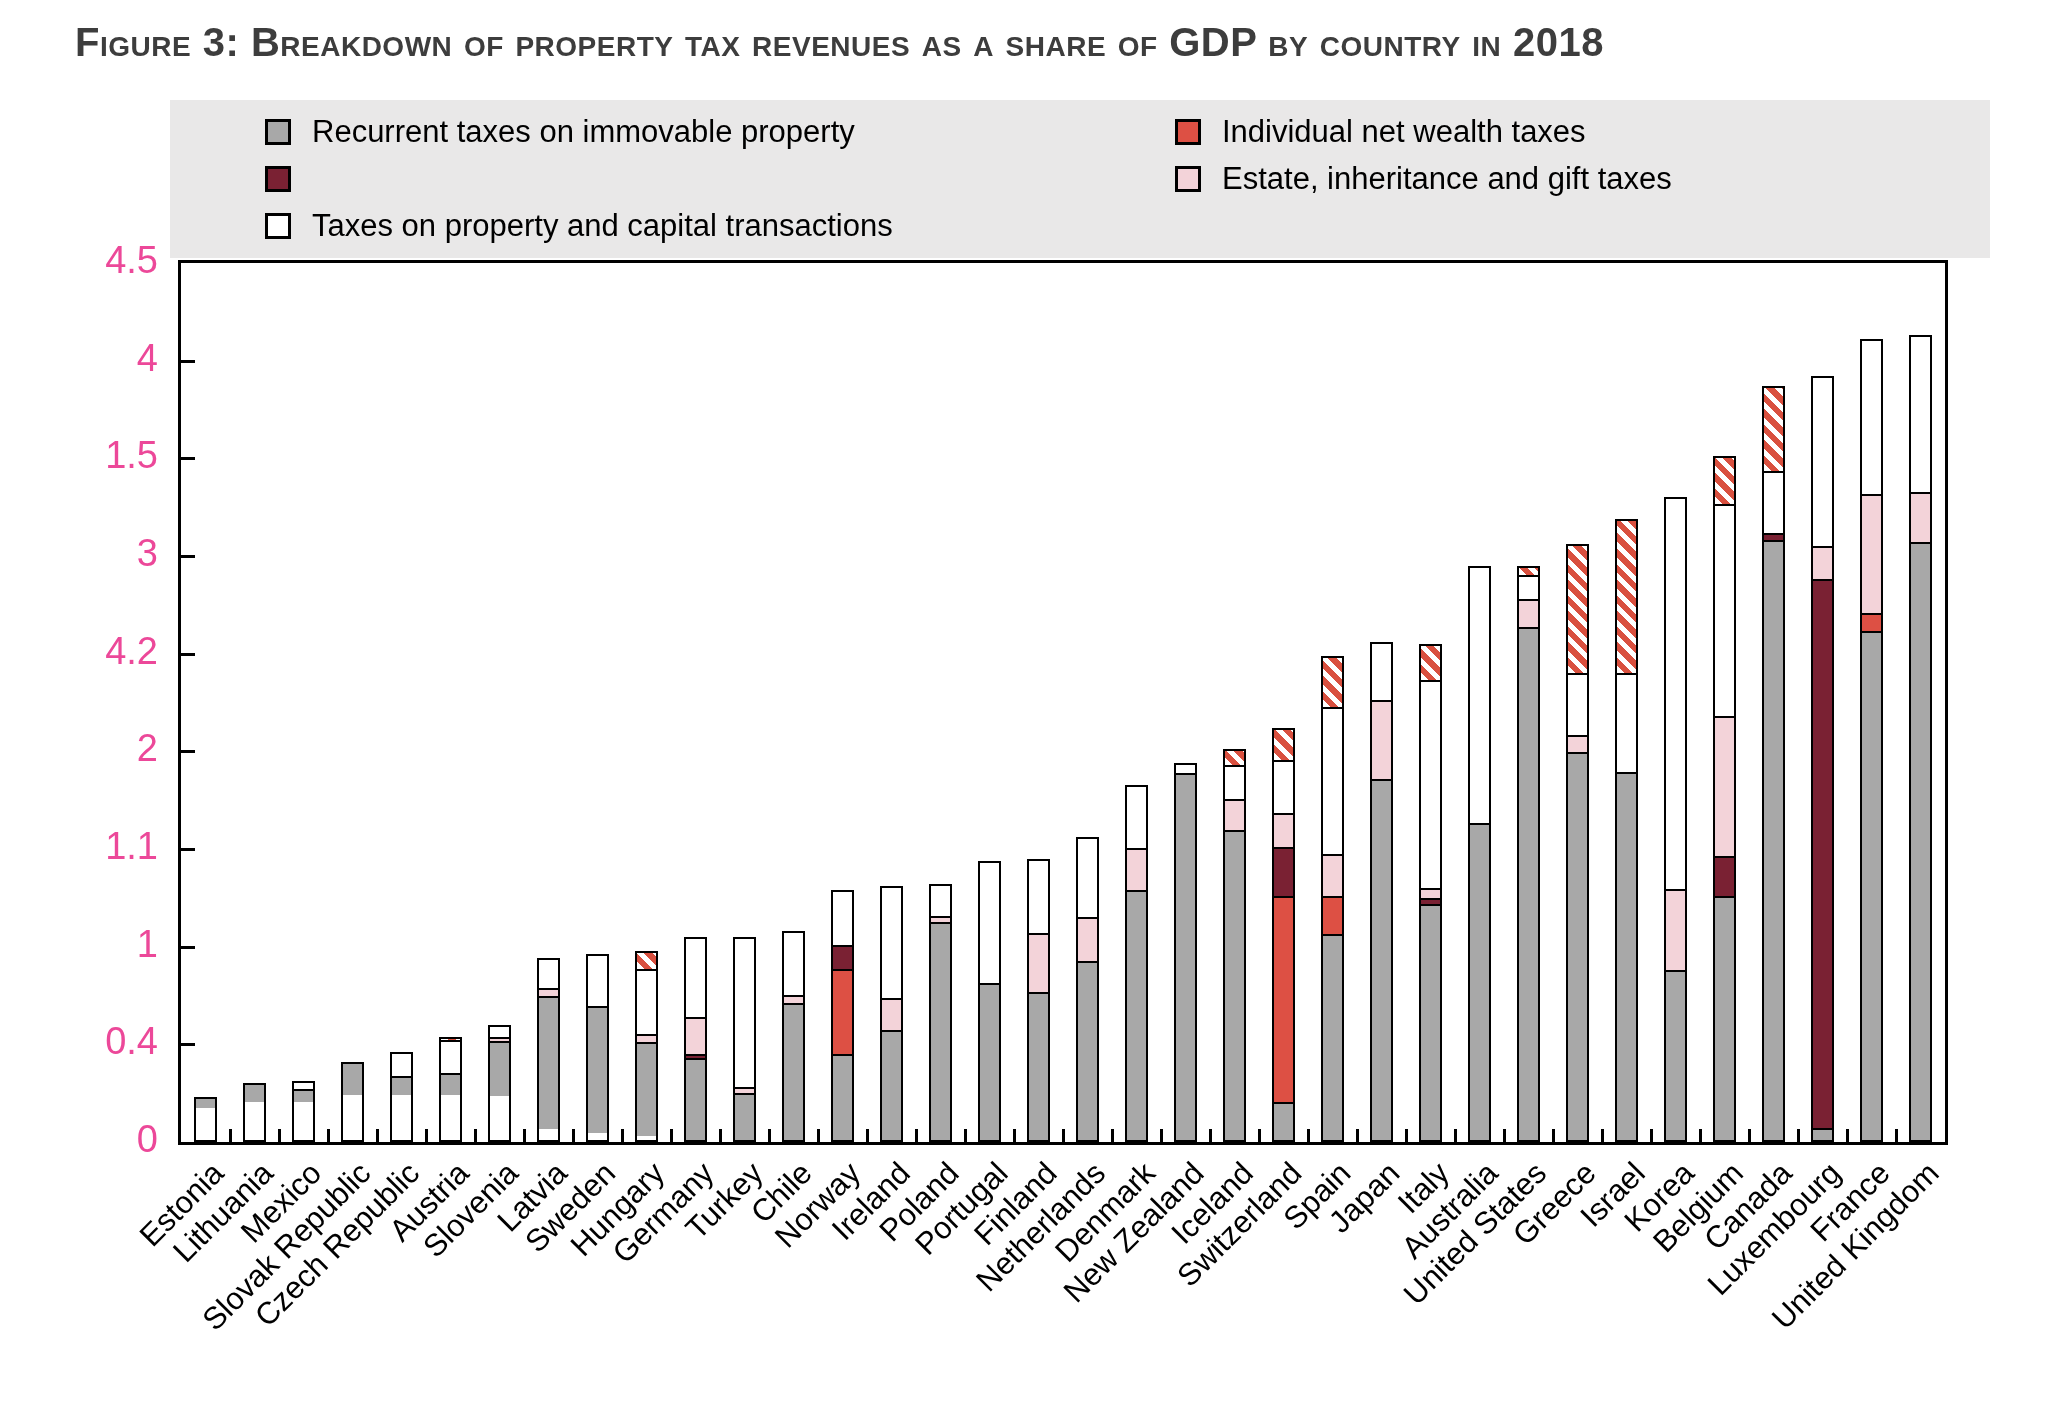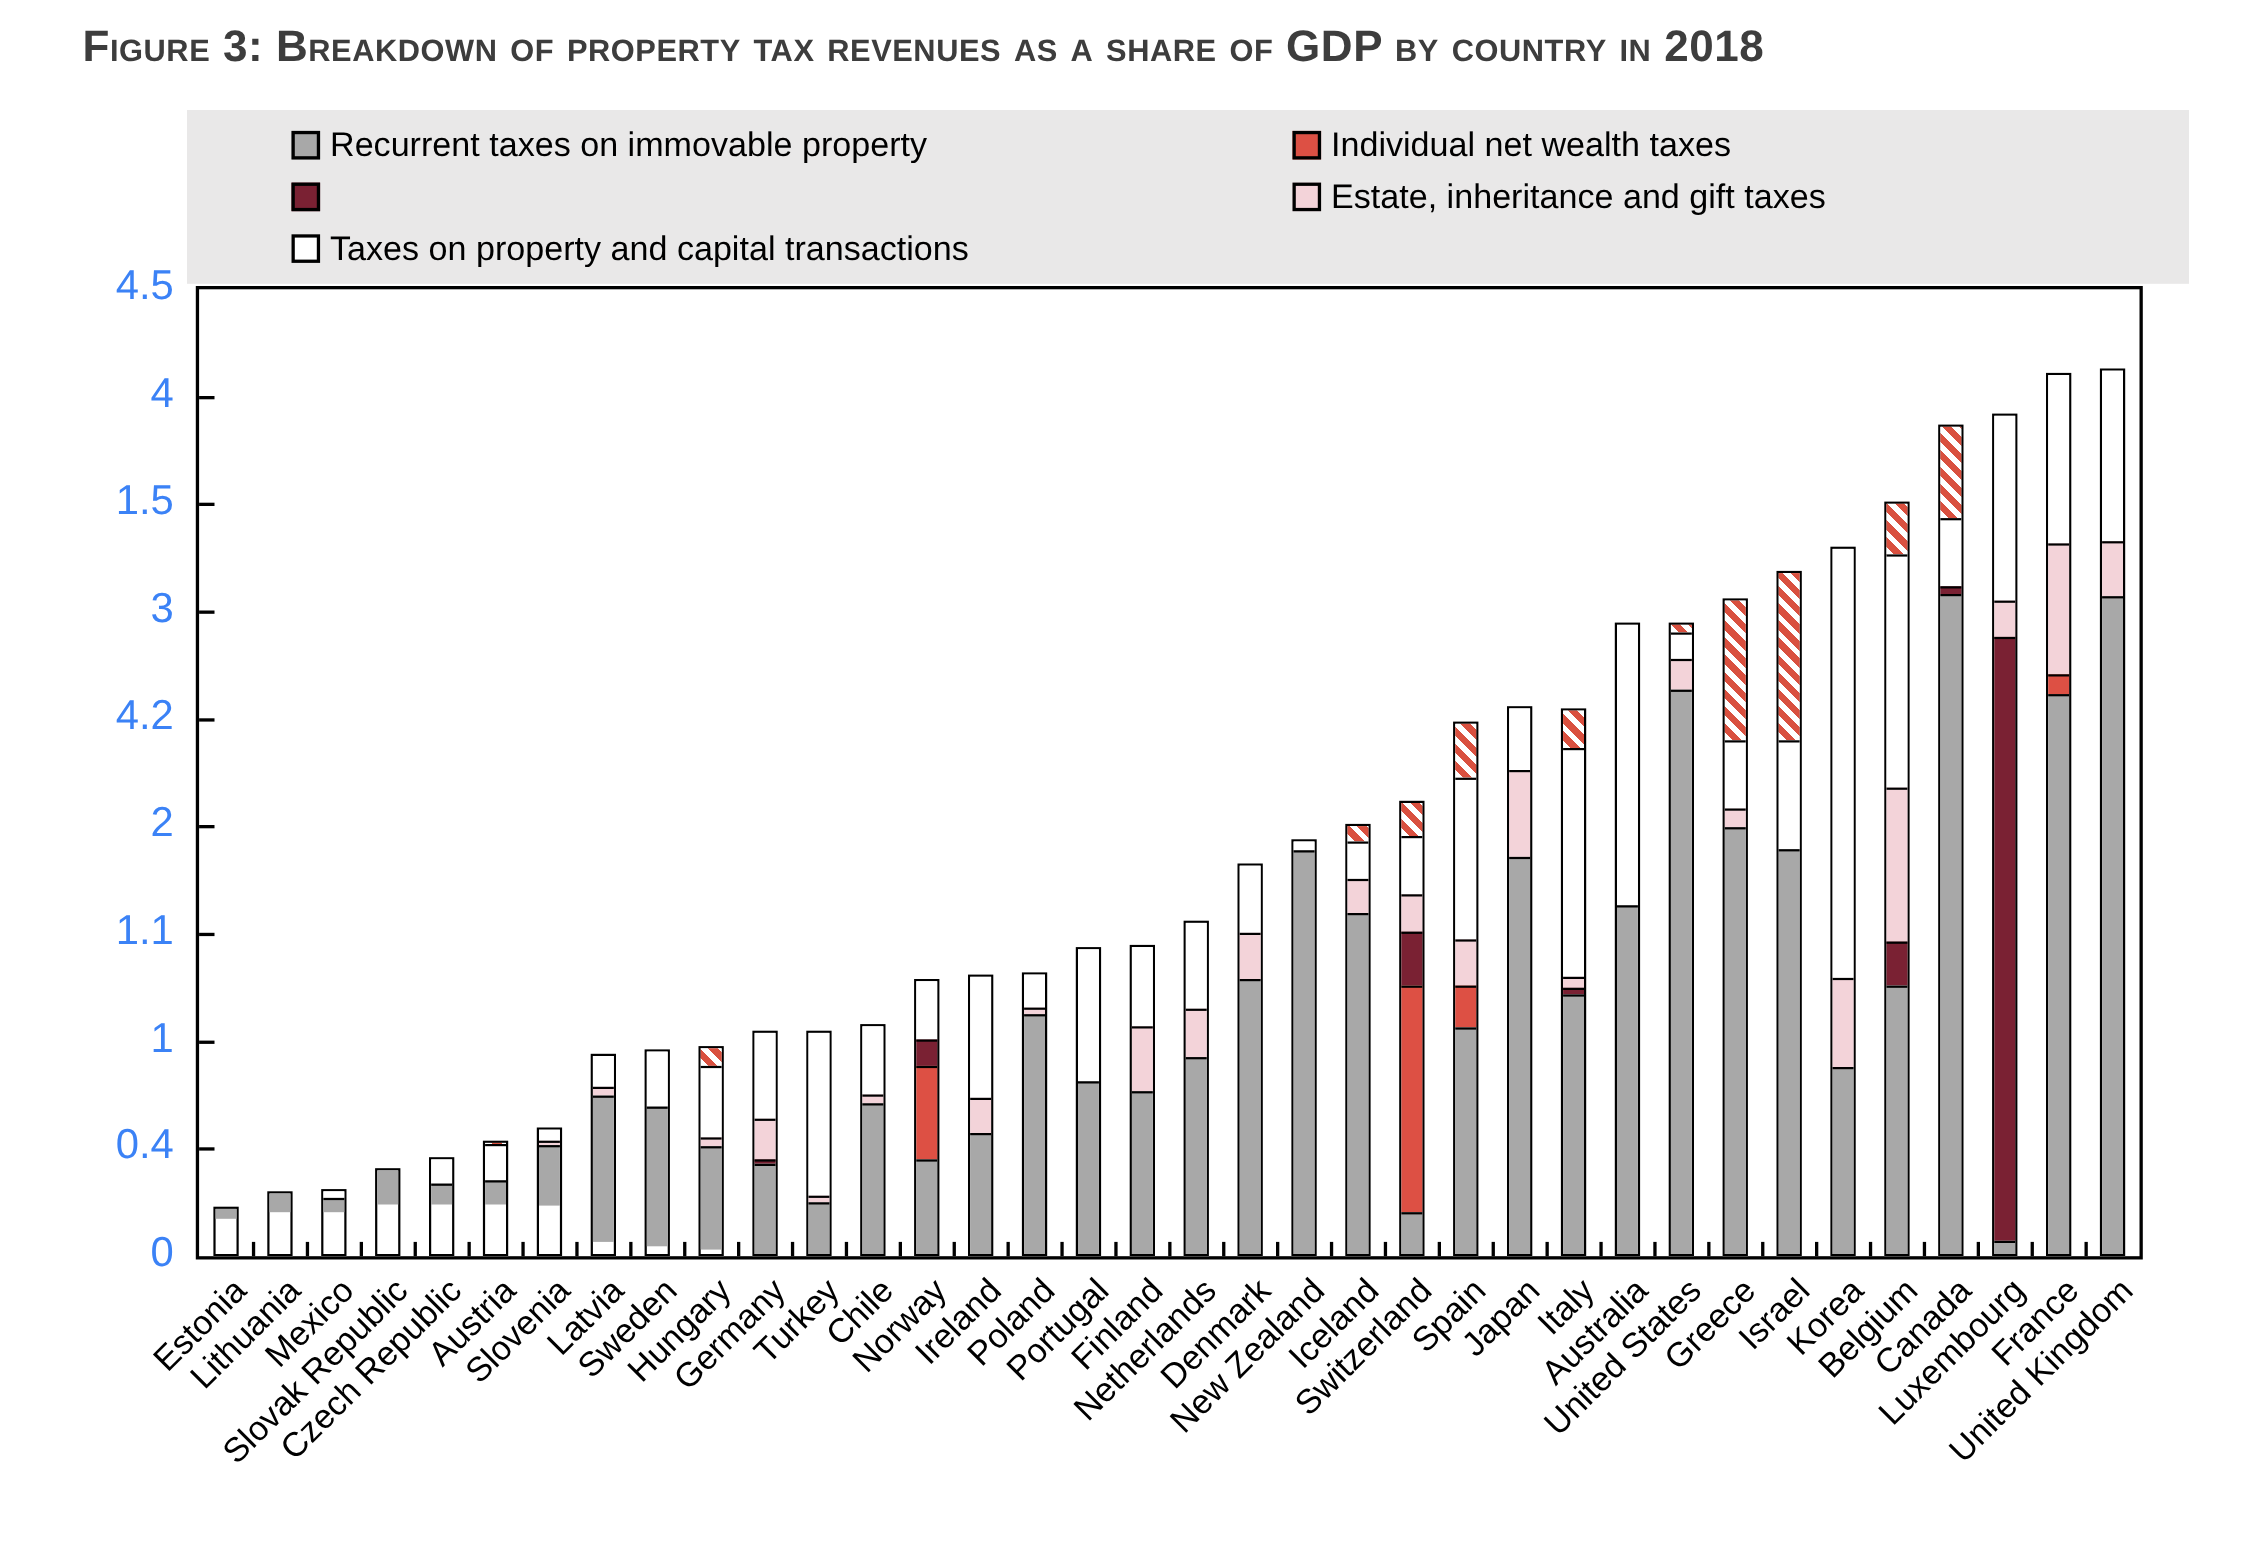--- a/index.html
+++ b/index.html
@@ -11,29 +11,29 @@
     position:absolute;left:75px;top:20px;
     font-size:40px;font-weight:700;color:#3d3d3d;
     font-variant:small-caps;letter-spacing:0.5px;white-space:nowrap;
   }
   .legend-box{
     position:absolute;left:170px;top:100px;width:1820px;height:158px;
     background:#e9e8e8;
     display:grid;grid-template-columns:910px auto;
     align-content:center;row-gap:13px;padding-left:95px;box-sizing:border-box;
   }
-  .legend-item{display:flex;align-items:center;gap:9px;font-size:31px;line-height:34px;}
+  .legend-item{display:flex;align-items:center;gap:21px;font-size:31px;line-height:34px;}
   .swatch{width:26px;height:26px;border:3px solid #000;box-sizing:border-box;flex:0 0 auto;}
   .plot{
     position:absolute;left:178px;top:260px;width:1770px;height:885px;
     border:3px solid #000;box-sizing:border-box;background:#fff;
   }
   .ytick-label{
     position:absolute;right:1890px;font-size:38px;line-height:40px;
-    white-space:nowrap;text-align:right;color:#3b82f6;
+    white-space:nowrap;text-align:right;color:#ec4899;
   }
   .ytick-mark{position:absolute;left:0;width:14px;height:3px;background:#000;}
   .xtick-mark{position:absolute;bottom:0;width:3px;height:13px;background:#000;}
   .bar{
     position:absolute;bottom:0;box-sizing:border-box;
     border:2px solid #000;background:#fff;
     display:flex;flex-direction:column;
   }
   .seg{box-sizing:border-box;}
   .seg + .seg{border-top:2px solid #000;}

